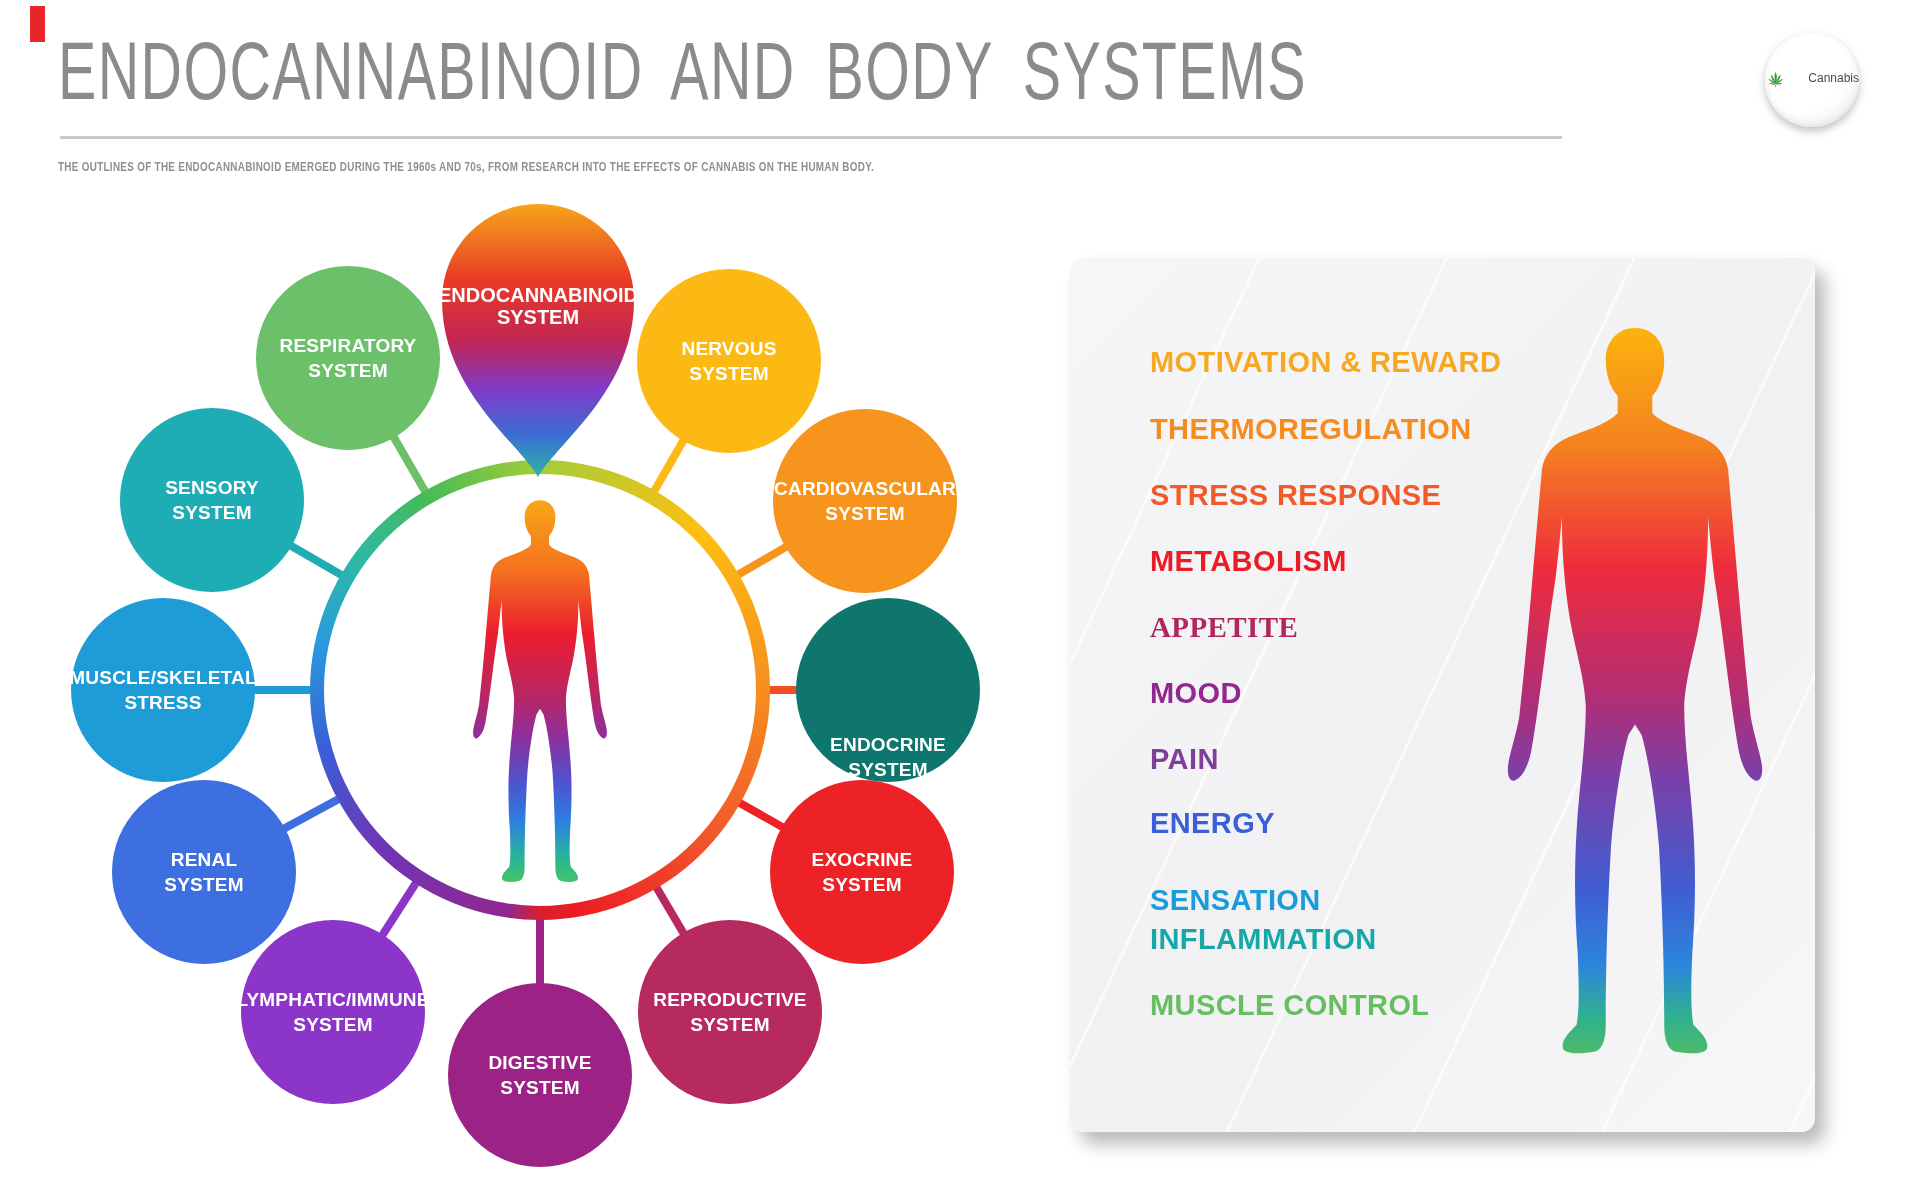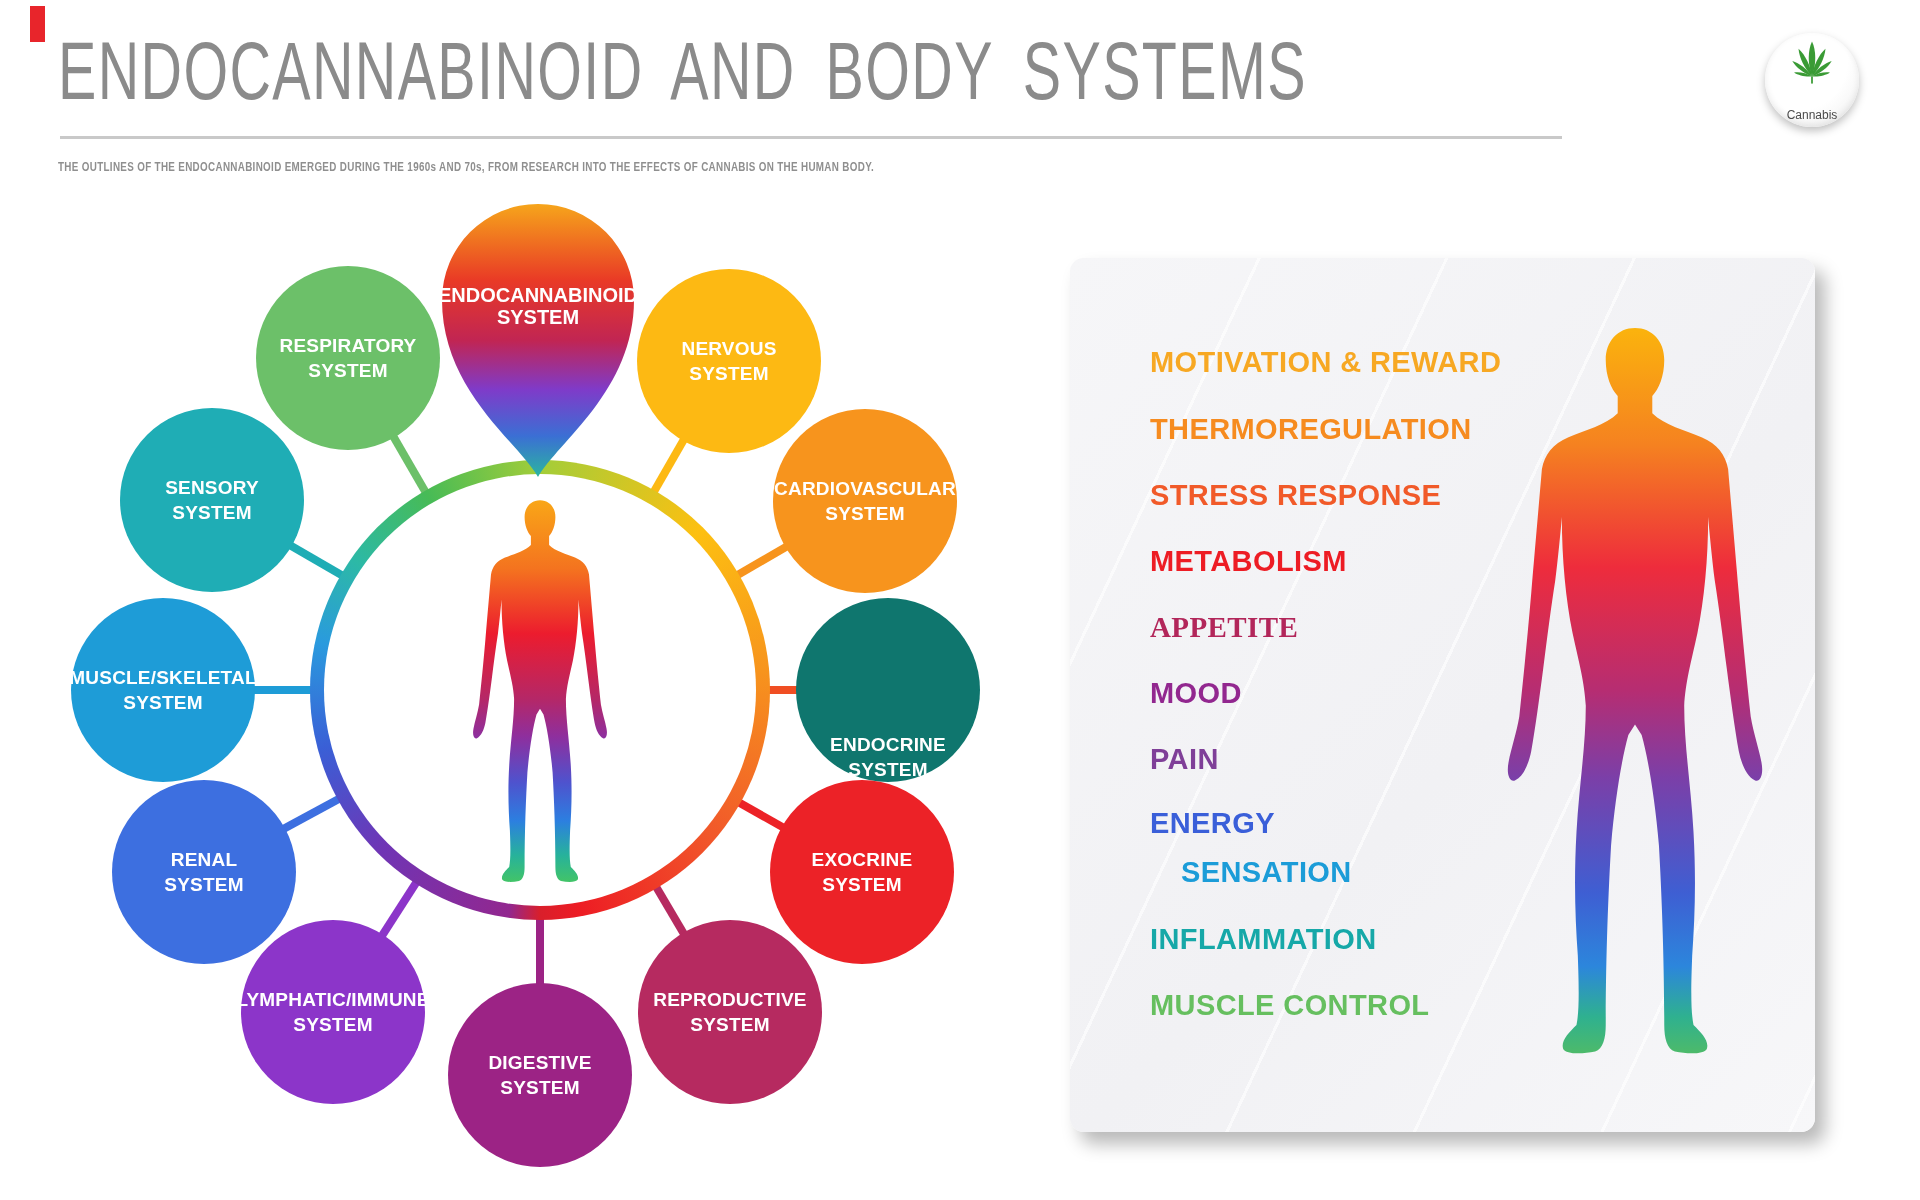--- a/index.html
+++ b/index.html
@@ -18,21 +18,21 @@
   .subtitle{
     position:absolute;left:58px;top:160px;white-space:nowrap;
     font-size:12px;font-weight:700;color:#8f8f8f;letter-spacing:.4px;
   }
   .subtitle .squeeze{transform:scaleX(.82);}
   
   .logo{
     position:absolute;left:1765px;top:33px;width:94px;height:94px;border-radius:50%;
     background:radial-gradient(circle at 35% 30%,#ffffff 55%,#ececec 100%);
     box-shadow:0 4px 8px rgba(0,0,0,.25), inset 0 -3px 6px rgba(0,0,0,.08);
-    display:flex;flex-direction:column;align-items:center;justify-content:center;gap:22px;
+    display:flex;flex-direction:row;align-items:center;justify-content:center;gap:22px;
   }
   .logo-label{font-size:12px;color:#4a4a4a;margin-top:-4px;}
   
   .diagram{position:absolute;left:0;top:180px;width:1080px;height:1020px;}
   .spokes{position:absolute;left:0;top:0;width:1080px;height:1020px;}
   .ring{
     position:absolute;left:310px;top:280px;width:460px;height:460px;border-radius:50%;
     background:conic-gradient(from 0deg,
       #a3cd39 0deg,#fdc011 45deg,#f7941d 85deg,#f1582a 130deg,#ed1c24 170deg,
       #d91f2b 180deg,#92278f 188deg,#6f35b5 225deg,#3a5fd6 255deg,#2a9ade 282deg,
@@ -174,21 +174,21 @@
   <div class="sys-circle" style="left: 241px; top: 740px; background: rgb(140, 53, 201);">
       <div class="sys-label">LYMPHATIC/IMMUNE
 SYSTEM</div>
     </div>
   <div class="sys-circle" style="left: 112px; top: 600px; background: rgb(61, 111, 224);">
       <div class="sys-label">RENAL
 SYSTEM</div>
     </div>
   <div class="sys-circle" style="left: 71px; top: 418px; background: rgb(30, 156, 215);">
       <div class="sys-label">MUSCLE/SKELETAL
-SYSTEM</div>
+STRESS</div>
     </div>
   <div class="sys-circle" style="left: 120px; top: 228px; background: rgb(31, 173, 181);">
       <div class="sys-label">SENSORY
 SYSTEM</div>
     </div>
 
   <svg class="pin" viewBox="0 0 216 290">
     <defs>
       <linearGradient id="pinGrad" x1="0" y1="0" x2="0" y2="1">
         <stop offset="0" stop-color="#F6A51B"></stop>
@@ -207,21 +207,21 @@
 
 <div class="panel">
   <div class="func-item" style="top: 88px; color: rgb(247, 168, 35);">MOTIVATION &amp; REWARD</div>
   <div class="func-item" style="top: 155px; color: rgb(246, 139, 31);">THERMOREGULATION</div>
   <div class="func-item" style="top: 221px; color: rgb(241, 90, 41);">STRESS RESPONSE</div>
   <div class="func-item" style="top: 287px; color: rgb(237, 28, 36);">METABOLISM</div>
   <div class="func-item" style="top: 353px; color: rgb(178, 38, 90); font-family: Liberation Serif, serif;">APPETITE</div>
   <div class="func-item" style="top: 419px; color: rgb(146, 39, 143);">MOOD</div>
   <div class="func-item" style="top: 485px; color: rgb(127, 63, 152);">PAIN</div>
   <div class="func-item" style="top: 549px; color: rgb(58, 95, 217);">ENERGY</div>
-  <div class="func-item" style="top: 598px; color: rgb(27, 156, 216); margin-left: 31px;">SENSATION</div>
+  <div class="func-item" style="top: 626px; color: rgb(27, 156, 216);">SENSATION</div>
   <div class="func-item" style="top: 665px; color: rgb(22, 168, 168);">INFLAMMATION</div>
   <div class="func-item" style="top: 731px; color: rgb(102, 191, 95);">MUSCLE CONTROL</div>
 
   <svg class="body-figure-svg" style="left:432px;top:62px;" width="266" height="745" viewBox="0 0 200 560">
     <defs>
       <linearGradient id="bodyGradPanel" x1="0" y1="0" x2="0" y2="1">
         <stop offset="0" stop-color="#FBB30D"></stop>
         <stop offset=".16" stop-color="#F58220"></stop>
         <stop offset=".33" stop-color="#EE2C3C"></stop>
         <stop offset=".5" stop-color="#B62D72"></stop>

